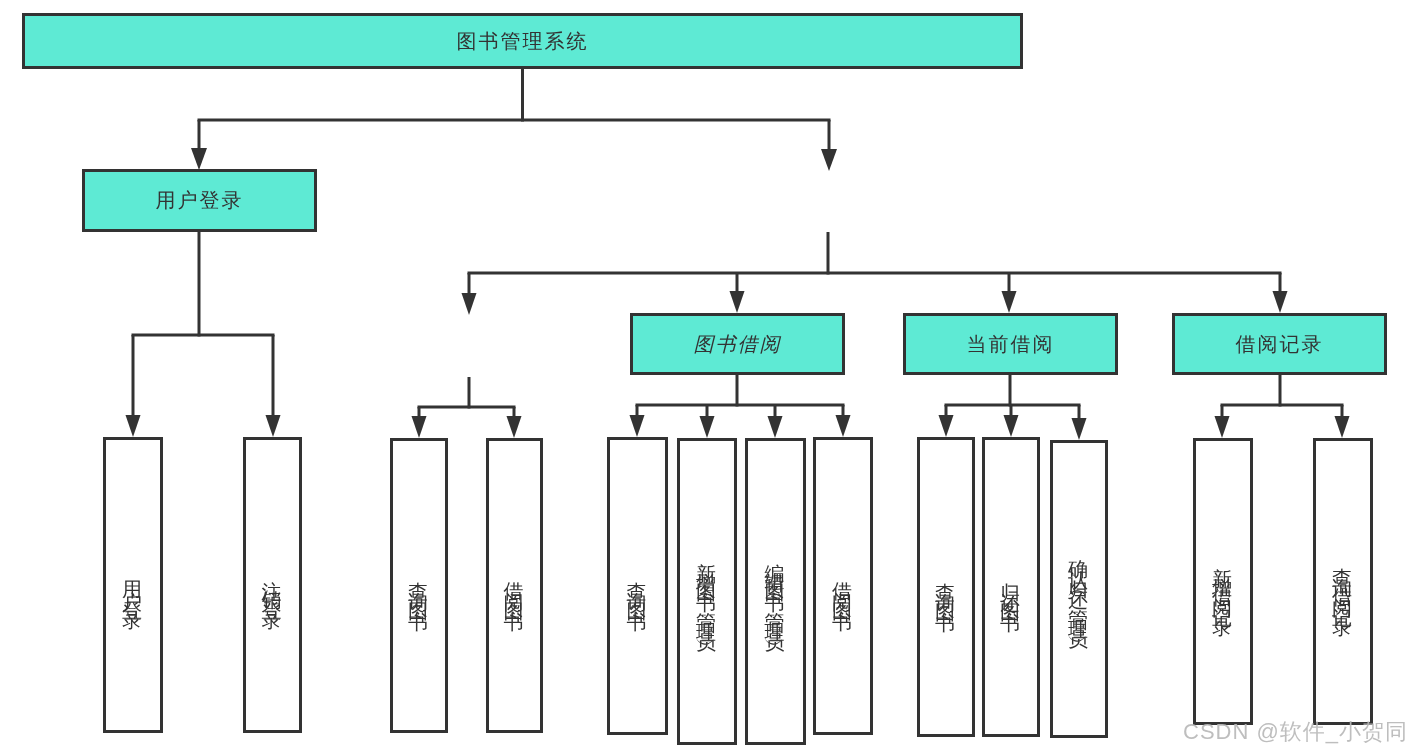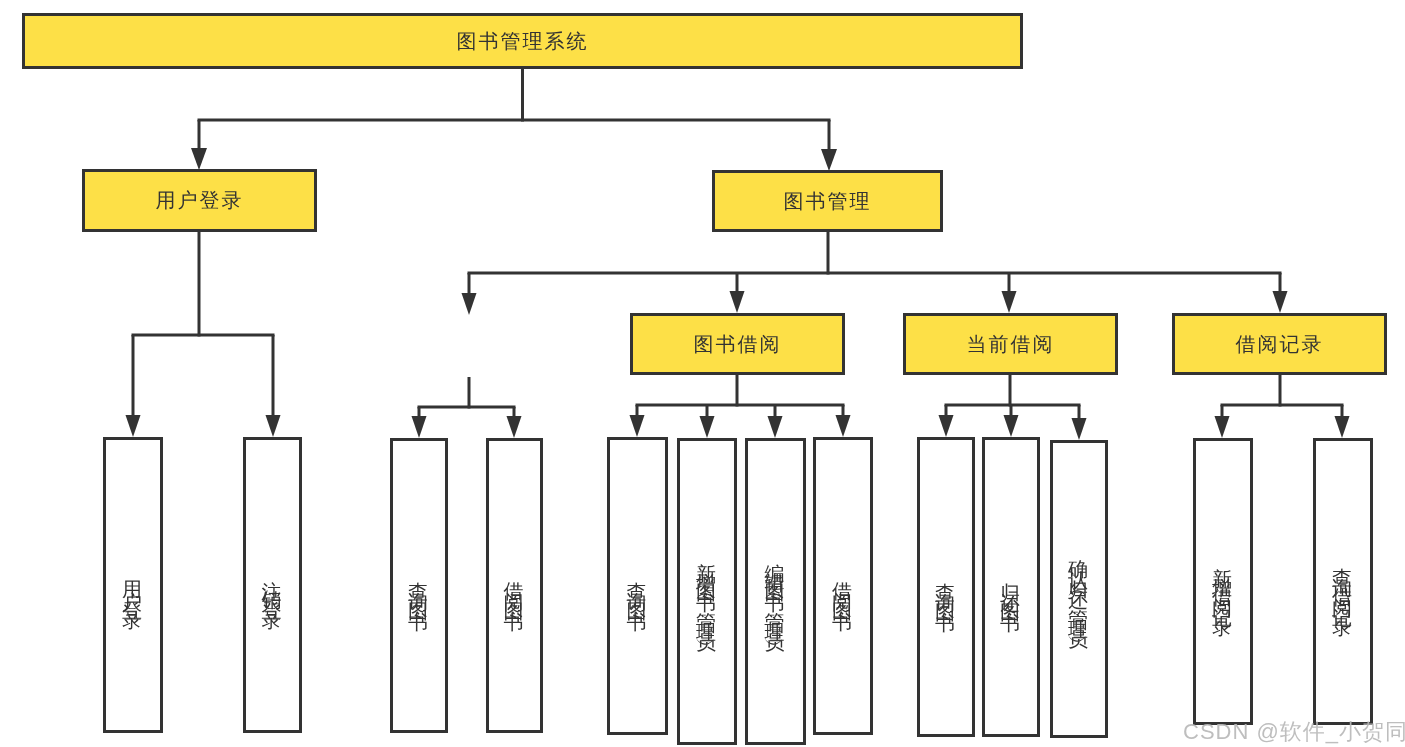--- a/index.html
+++ b/index.html
@@ -8,21 +8,21 @@
     width:1405px; height:747px;
     background:#ffffff;
     font-family:"Liberation Sans","DejaVu Sans",sans-serif;
     overflow:hidden;
   }
   .connectors { position:absolute; left:0; top:0; width:1405px; height:747px; z-index:0; }
   .connectors line { stroke:#333333; stroke-width:3; }
   .connectors polygon { fill:#333333; }
   .hbox {
     position:absolute; box-sizing:border-box;
-    border:3px solid #333333; background:#fde047;
+    border:3px solid #333333; background:#5eead4;
     display:flex; align-items:center; justify-content:center;
     font-size:20px; letter-spacing:2px; color:#333333;
     z-index:1; white-space:nowrap;
   }
   .vbox {
     position:absolute; box-sizing:border-box;
     border:3px solid #333333; background:#ffffff;
     display:flex; align-items:center; justify-content:center;
     writing-mode:vertical-rl; text-orientation:mixed;
     font-size:20px; letter-spacing:10px; color:#333333;
@@ -111,23 +111,22 @@
       <line x1="1222" y1="405" x2="1222" y2="418"></line>
       <polygon points="1214.5,416 1229.5,416 1222,438"></polygon>
       <line x1="1342" y1="405" x2="1342" y2="418"></line>
       <polygon points="1334.5,416 1349.5,416 1342,438"></polygon>
     </g>
   </svg>
 
   <div class="hbox" style="left:22px; top:13px; width:1001px; height:56px;">图书管理系统</div>
 
   <div class="hbox" style="left:82px; top:169px; width:235px; height:63px;">用户登录</div>
-  <div class="hbox" style="left:712px; top:170px; width:231px; height:62px;">图书管理</div>
 
-  <div class="hbox" style="left:630px; top:313px; width:215px; height:62px;">图书借阅</div>
+  <div class="hbox" style="left:630px; top:313px; width:215px; height:62px;font-style:italic;">图书借阅</div>
   <div class="hbox" style="left:1172px; top:313px; width:215px; height:62px;">借阅记录</div>
   <div class="hbox" style="left:903px; top:313px; width:215px; height:62px;">当前借阅</div>
 
   <div class="vbox" style="left:103px; top:437px; width:60px; height:296px;">用户登录</div>
   <div class="vbox" style="left:243px; top:437px; width:59px; height:296px;">注销登录</div>
 
   <div class="vbox" style="left:390px; top:438px; width:58px; height:295px;">查询图书</div>
   <div class="vbox" style="left:486px; top:438px; width:57px; height:295px;">借阅图书</div>
 
   <div class="vbox" style="left:607px; top:437px; width:61px; height:298px;">查询图书</div>

